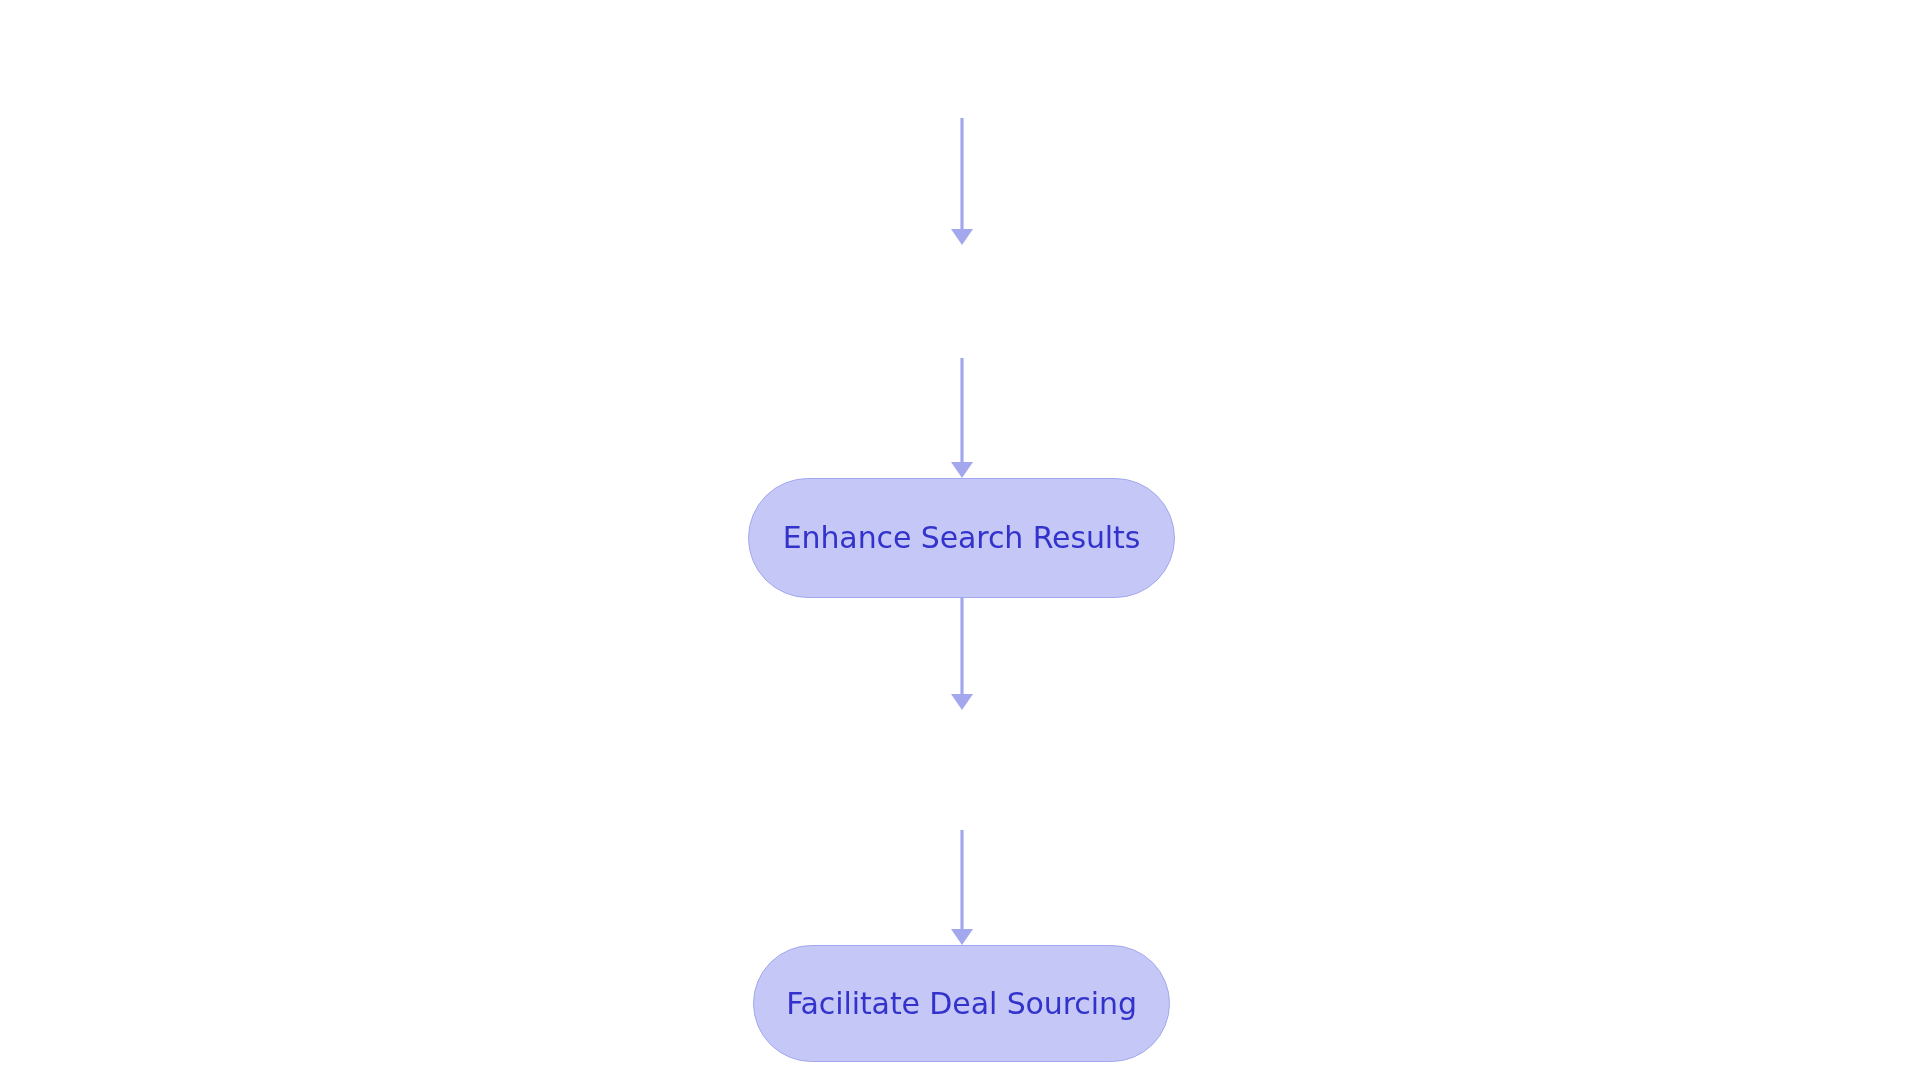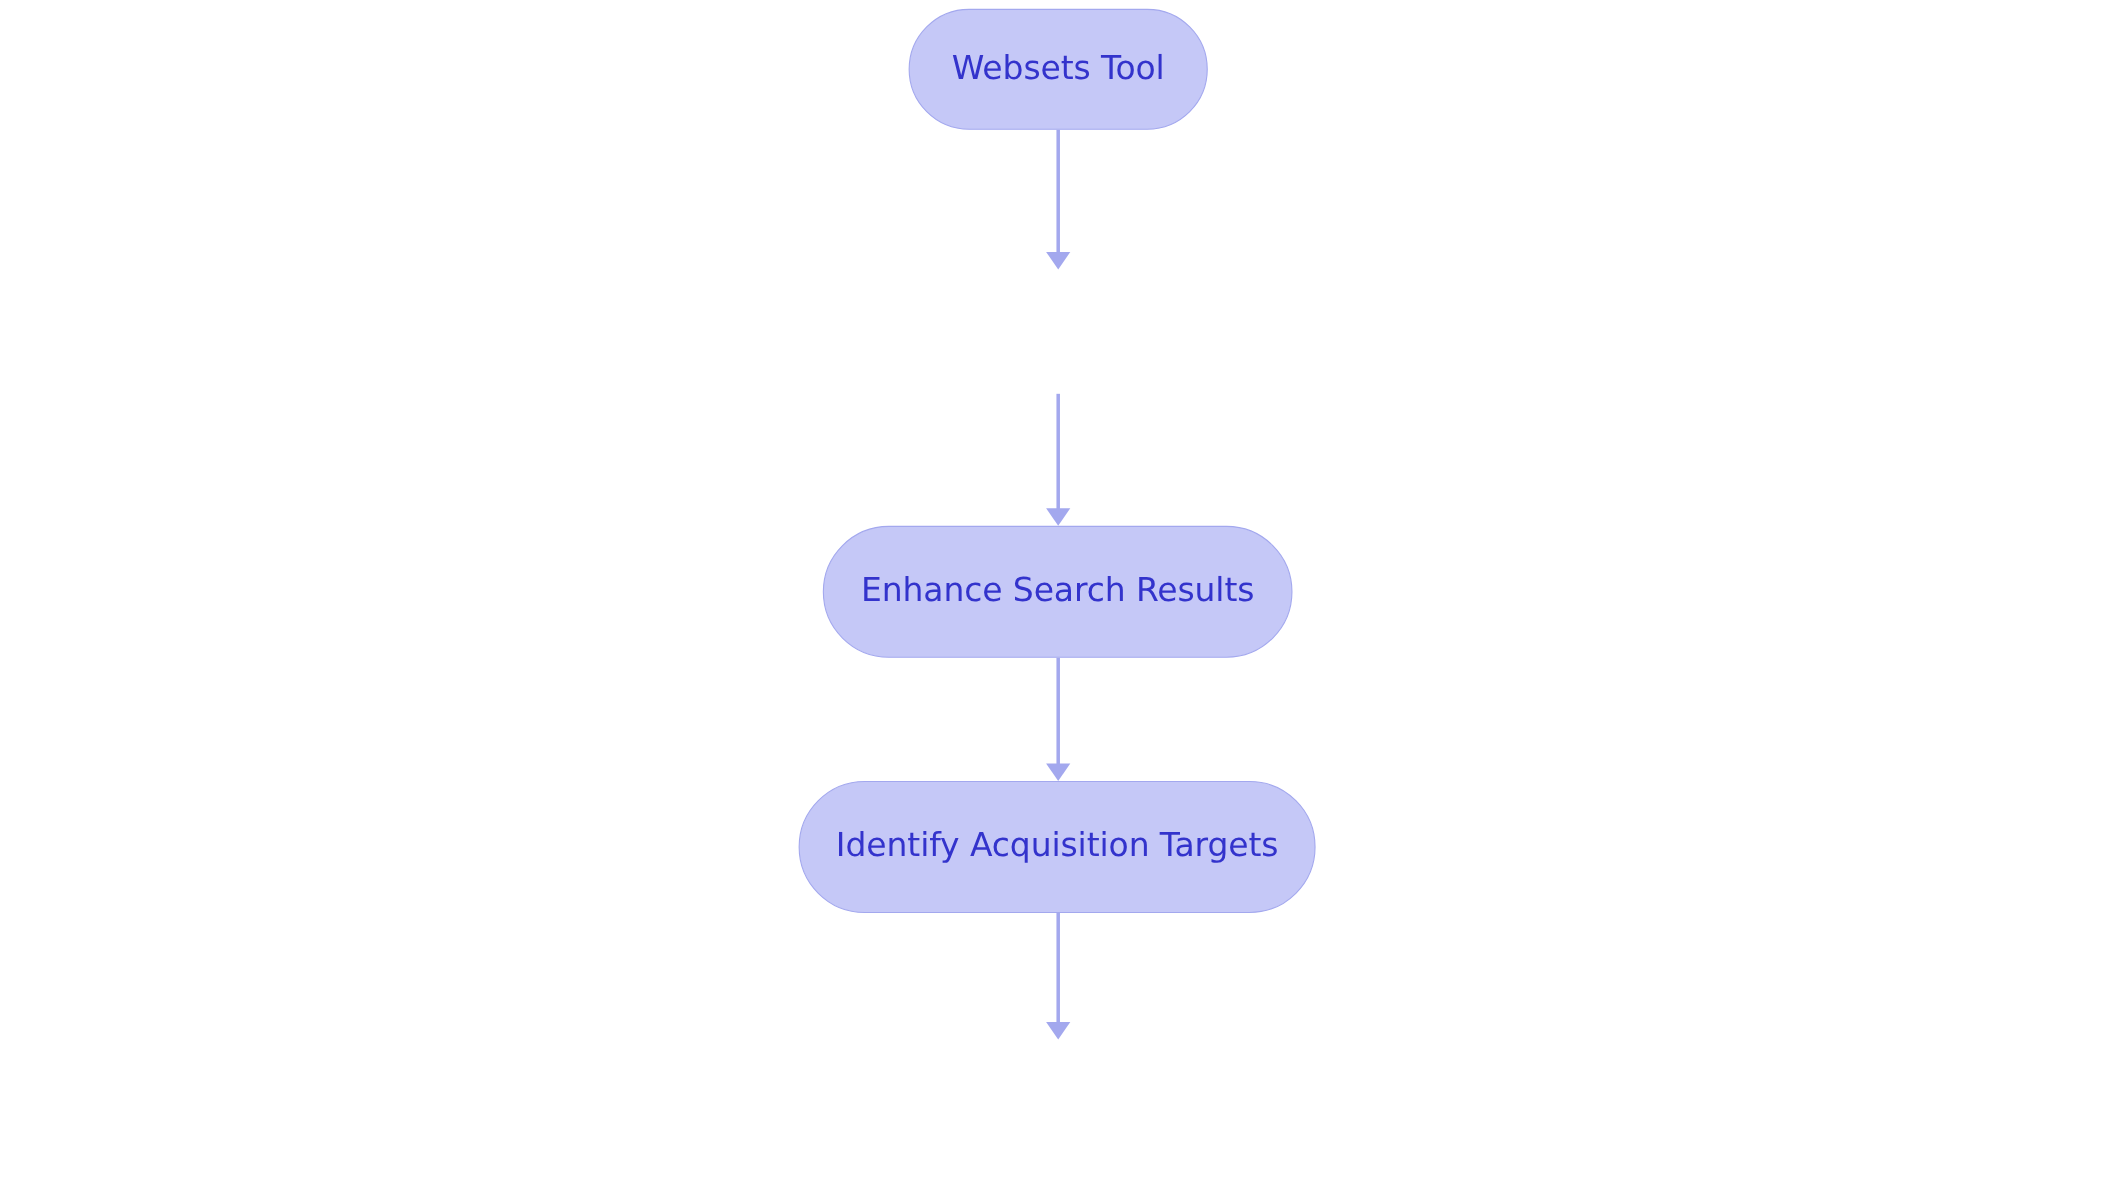--- a/index.html
+++ b/index.html
@@ -76,27 +76,24 @@
       <line x1="962" y1="598" x2="962" y2="695" stroke="#a3a8ee" stroke-width="3.2"></line>
       <polygon points="951,694 973,694 962,710" fill="#a3a8ee"></polygon>
     </g>
 
     <g>
       <line x1="962" y1="830" x2="962" y2="930" stroke="#a3a8ee" stroke-width="3.2"></line>
       <polygon points="951,929 973,929 962,945" fill="#a3a8ee"></polygon>
     </g>
   </svg>
 
-  <div class="node" style="left:826px; top:8px; width:272px; height:110px;">
-    <span class="node-label">Websets Tool</span>
-  </div>
 
 
   <div class="node" style="left:748px; top:478px; width:427px; height:120px;">
     <span class="node-label">Enhance Search Results</span>
   </div>
 
-  <div class="node" style="left:726px; top:710px; width:470px; height:120px;">
-    <span class="node-label">Identify Acquisition Targets</span>
+
+  <div class="node" style="left:753px; top:945px; width:417px; height:117px;">
+    <span class="node-label">Facilitate Deal Sourcing</span>
   </div>
-
 
 </div>
 
 </body></html>

